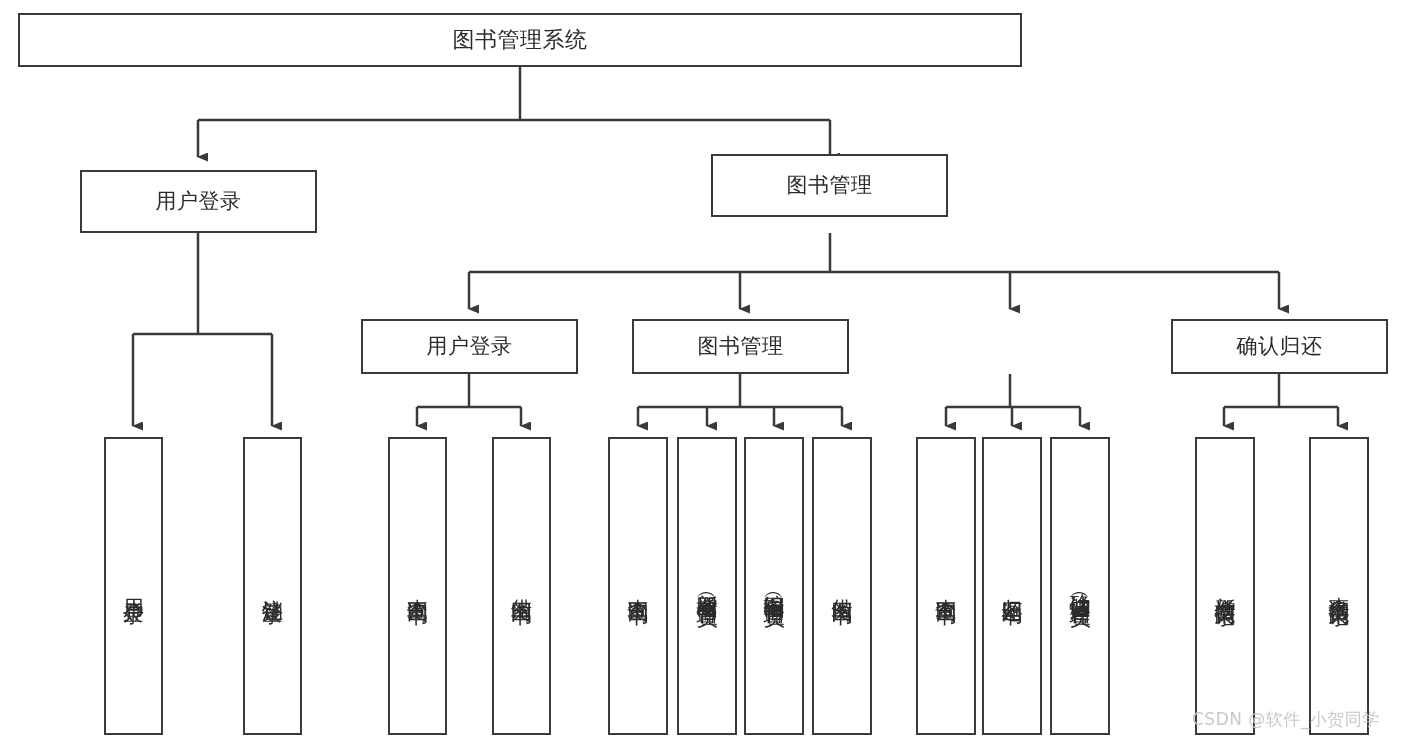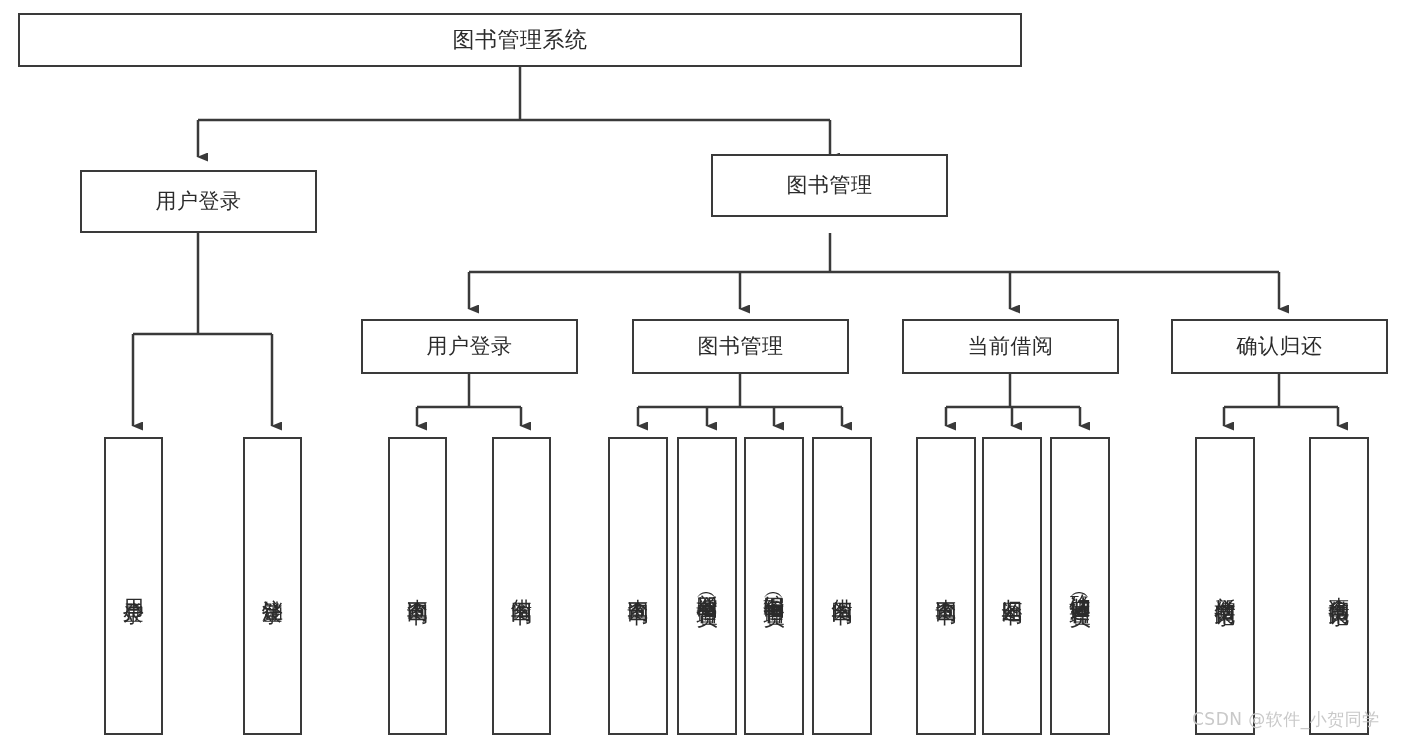--- a/index.html
+++ b/index.html
@@ -131,23 +131,20 @@
   <div class="node-box level-2" style="left:711px; top:154px; width:237px; height:63px;">
     <span class="node-label horizontal">图书管理</span>
   </div>
 
   <div class="node-box level-3" style="left:361px; top:319px; width:217px; height:55px;">
     <span class="node-label horizontal">用户登录</span>
   </div>
   <div class="node-box level-3" style="left:632px; top:319px; width:217px; height:55px;">
     <span class="node-label horizontal">图书管理</span>
   </div>
-  <div class="node-box level-3" style="left:902px; top:319px; width:217px; height:55px;">
-    <span class="node-label horizontal">当前借阅</span>
-  </div>
   <div class="node-box level-3" style="left:1171px; top:319px; width:217px; height:55px;">
     <span class="node-label horizontal">确认归还</span>
   </div>
 
   <div class="node-box level-4" style="left:104px; top:437px; width:59px; height:298px;">
     <span class="node-label vertical">用户登录</span>
   </div>
   <div class="node-box level-4" style="left:243px; top:437px; width:59px; height:298px;">
     <span class="node-label vertical">注销登录</span>
   </div>

